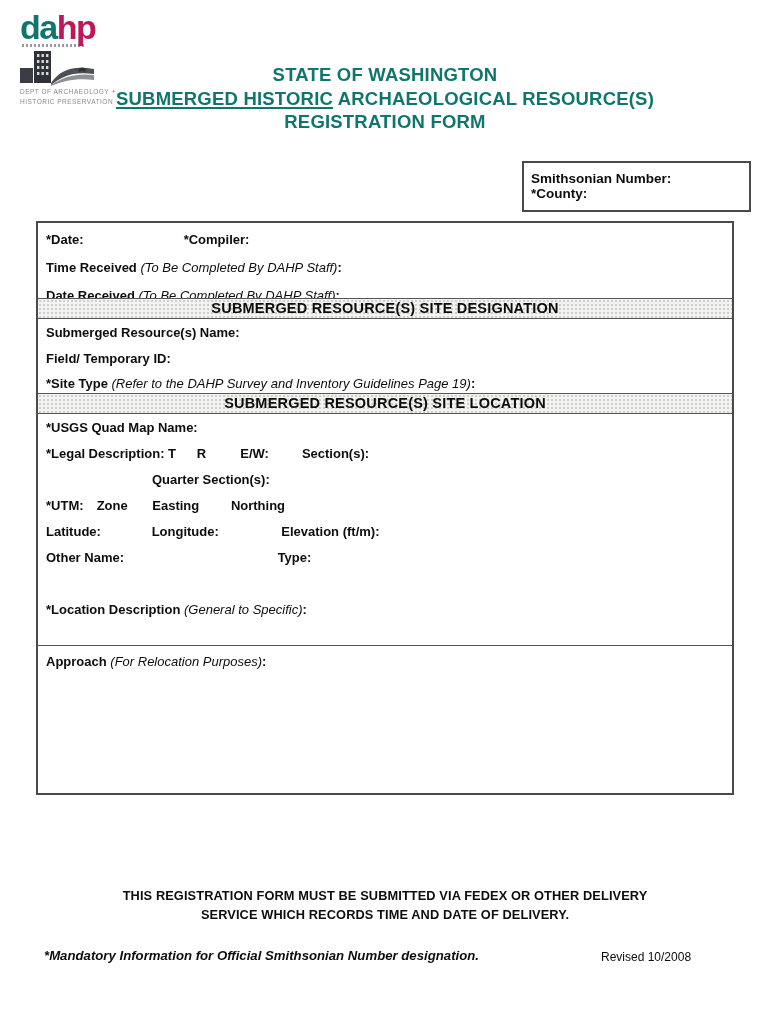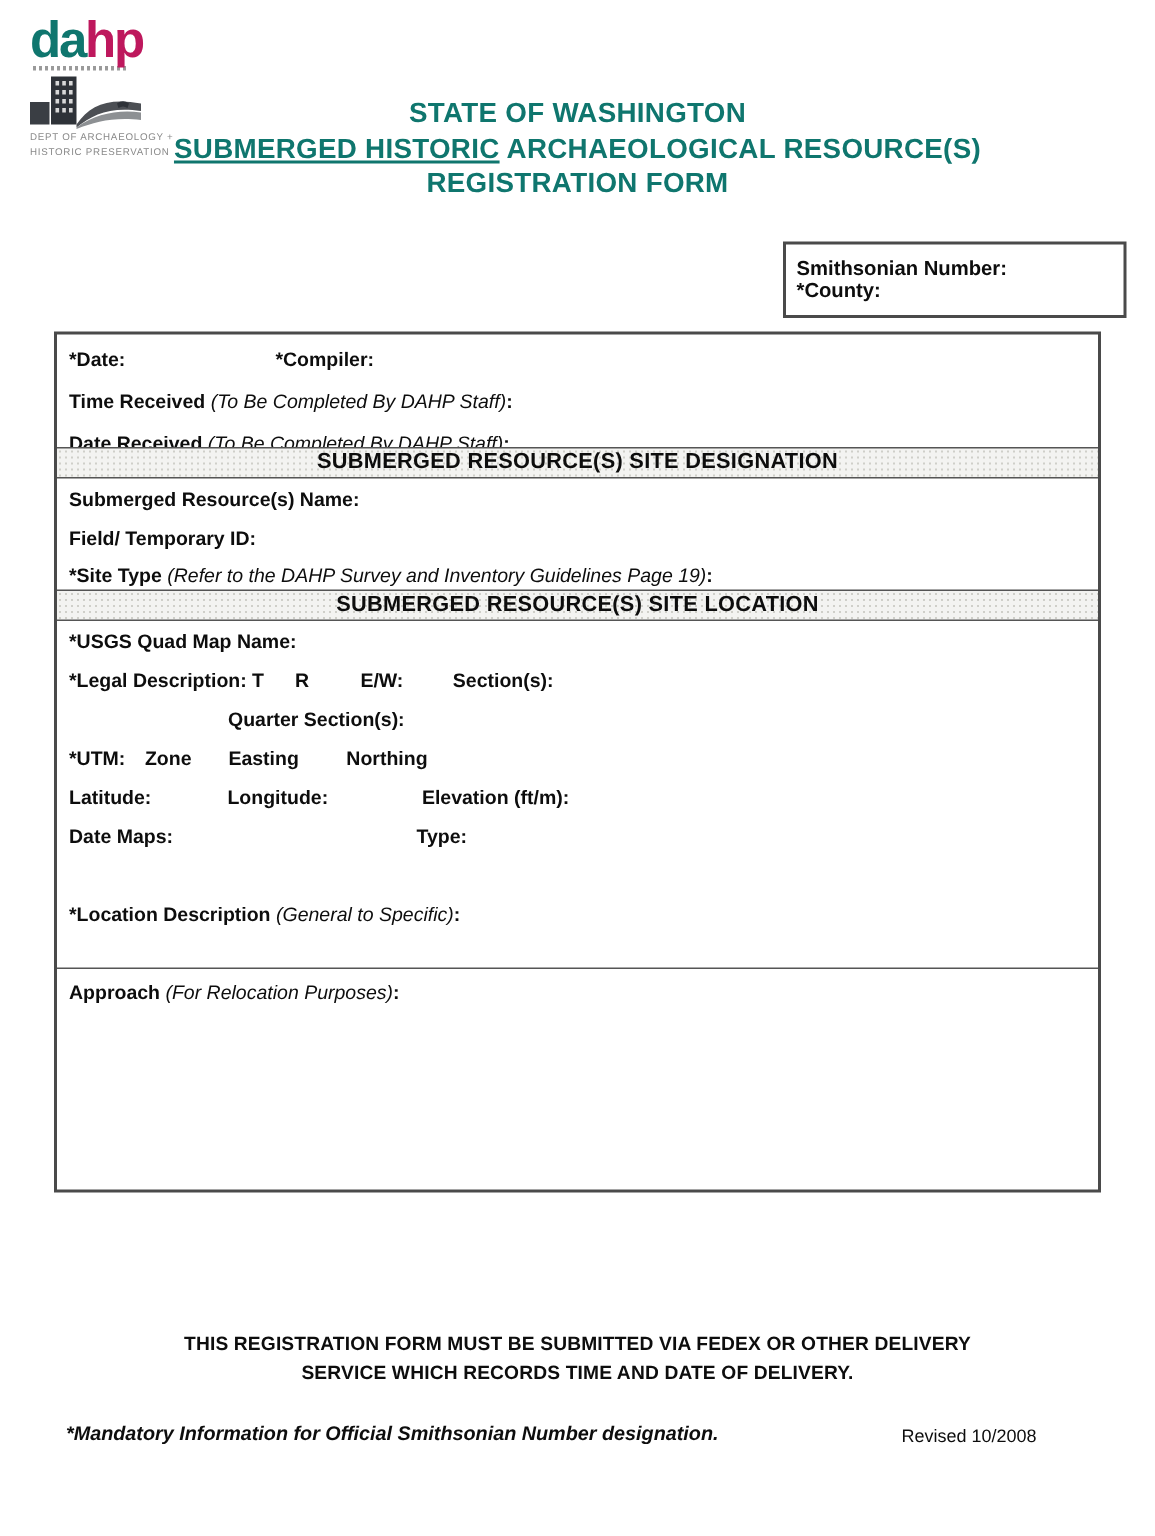--- a/index.html
+++ b/index.html
@@ -162,21 +162,21 @@
         <span class="ib w-zone">Zone</span>
         <span class="ib w-east">Easting</span>
         <span>Northing</span>
       </div>
       <div class="row">
         <span class="ib w-lat">Latitude:</span>
         <span class="ib w-lon">Longitude:</span>
         <span>Elevation (ft/m):</span>
       </div>
       <div class="row">
-        <span class="ib w-omaps">Date Maps:</span>
+        <span class="ib w-omaps">Other Name:</span>
         <span>Type:</span>
       </div>
       <div class="blank-line"></div>
       <div class="row">
         <span>*Location Description</span>
         <span class="note">(General to Specific)</span><span>:</span>
       </div>
     </div>
 
     <div class="cell cell-appr">

